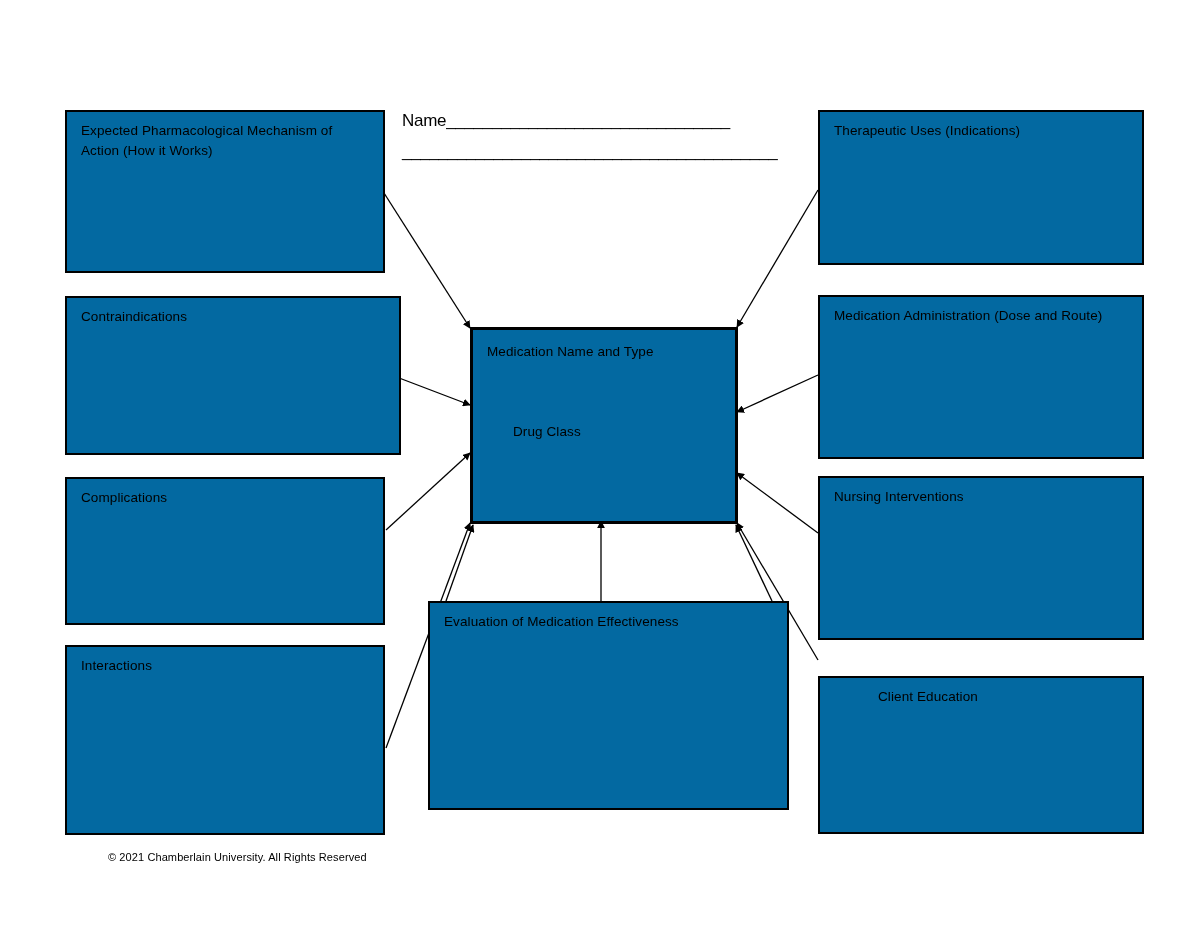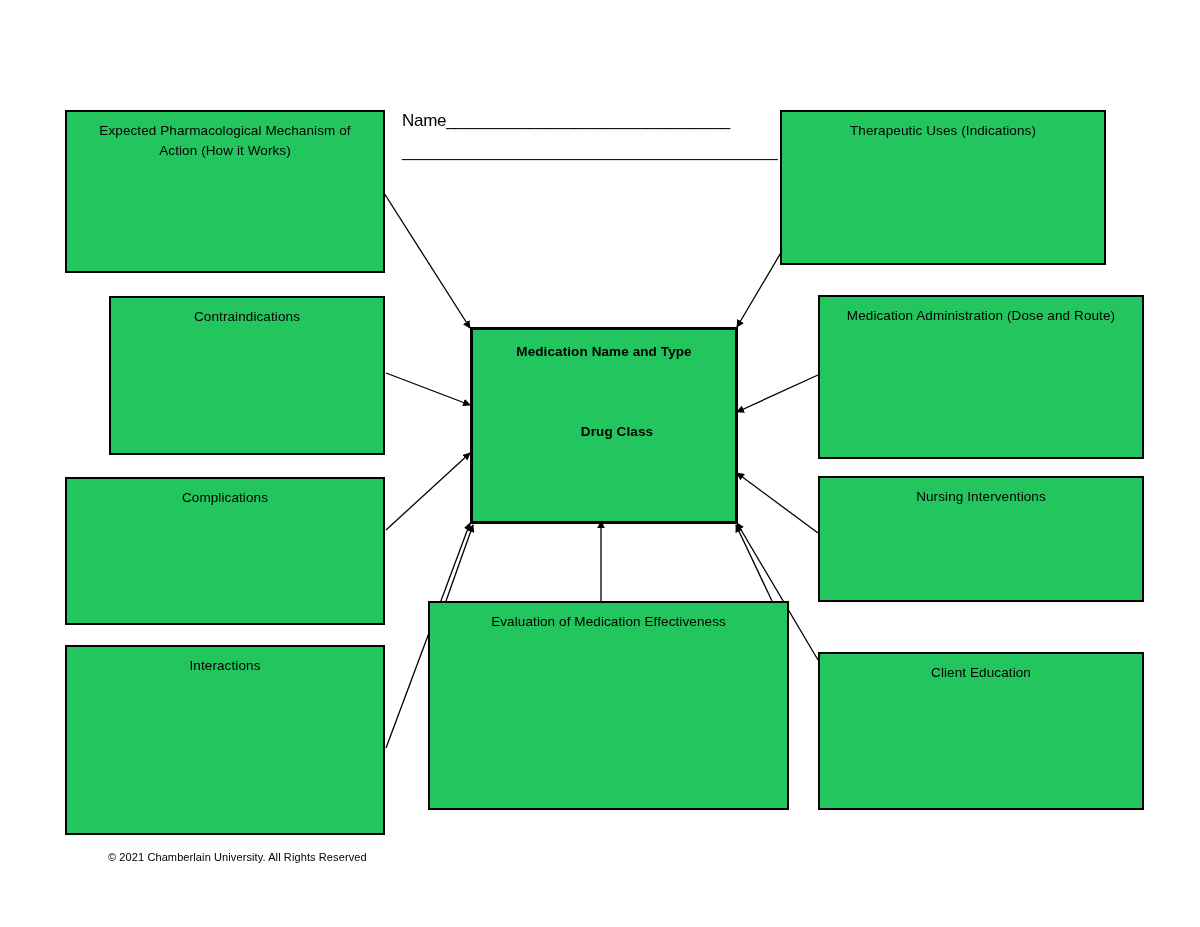--- a/index.html
+++ b/index.html
@@ -24,34 +24,33 @@
     left: 0;
     top: 0;
     width: 1200px;
     height: 927px;
     pointer-events: none;
   }
   .node {
     position: absolute;
     box-sizing: border-box;
     border: 2px solid #000000;
-    background: #22c55e;
-    text-align: center;
+    background: #0369a1;
+    text-align: left;
     z-index: 2;
   }
   .node .node-label {
     display: block;
     font-size: 13.5px;
     line-height: 1.45;
     padding: 9px 14px 0 14px;
     letter-spacing: 0.1px;
   }
   .node.center {
     border-width: 3px;
-    font-weight: bold;
   }
   .node.center .node-label.title {
     padding-top: 12px;
   }
   .node.center .node-label.subtitle {
     padding-top: 60px;
     padding-left: 40px;
   }
   #name-field {
     position: absolute;
@@ -106,45 +105,45 @@
 
   <div id="name-field">
     <div class="name-line first"><span>Name</span><span>_______________________________</span></div>
     <div class="name-line second"><span>_________________________________________</span></div>
   </div>
 
   <div class="node" style="left:65px; top:110px; width:320px; height:163px;">
     <span class="node-label">Expected Pharmacological Mechanism of Action (How it Works)</span>
   </div>
 
-  <div class="node" style="left:65px; top:296px; width:276px; height:159px;margin-left:44px;">
+  <div class="node" style="left:65px; top:296px; width:336px; height:159px;">
     <span class="node-label">Contraindications</span>
   </div>
 
   <div class="node" style="left:65px; top:477px; width:320px; height:148px;">
     <span class="node-label">Complications</span>
   </div>
 
   <div class="node" style="left:65px; top:645px; width:320px; height:190px;">
     <span class="node-label">Interactions</span>
   </div>
 
-  <div class="node" style="left:780px; top:110px; width:326px; height:155px;">
+  <div class="node" style="left:818px; top:110px; width:326px; height:155px;">
     <span class="node-label">Therapeutic Uses (Indications)</span>
   </div>
 
   <div class="node" style="left:818px; top:295px; width:326px; height:164px;">
     <span class="node-label">Medication Administration (Dose and Route)</span>
   </div>
 
-  <div class="node" style="left:818px; top:476px; width:326px; height:126px;">
+  <div class="node" style="left:818px; top:476px; width:326px; height:164px;">
     <span class="node-label">Nursing Interventions</span>
   </div>
 
-  <div class="node" style="left:818px; top:652px; width:326px; height:158px;">
+  <div class="node" style="left:818px; top:676px; width:326px; height:158px;padding-left:44px;">
     <span class="node-label">Client Education</span>
   </div>
 
   <div class="node" style="left:428px; top:601px; width:361px; height:209px;">
     <span class="node-label">Evaluation of Medication Effectiveness</span>
   </div>
 
   <div class="node center" style="left:470px; top:327px; width:268px; height:197px;">
     <span class="node-label title">Medication Name and Type</span>
     <span class="node-label subtitle">Drug Class</span>

